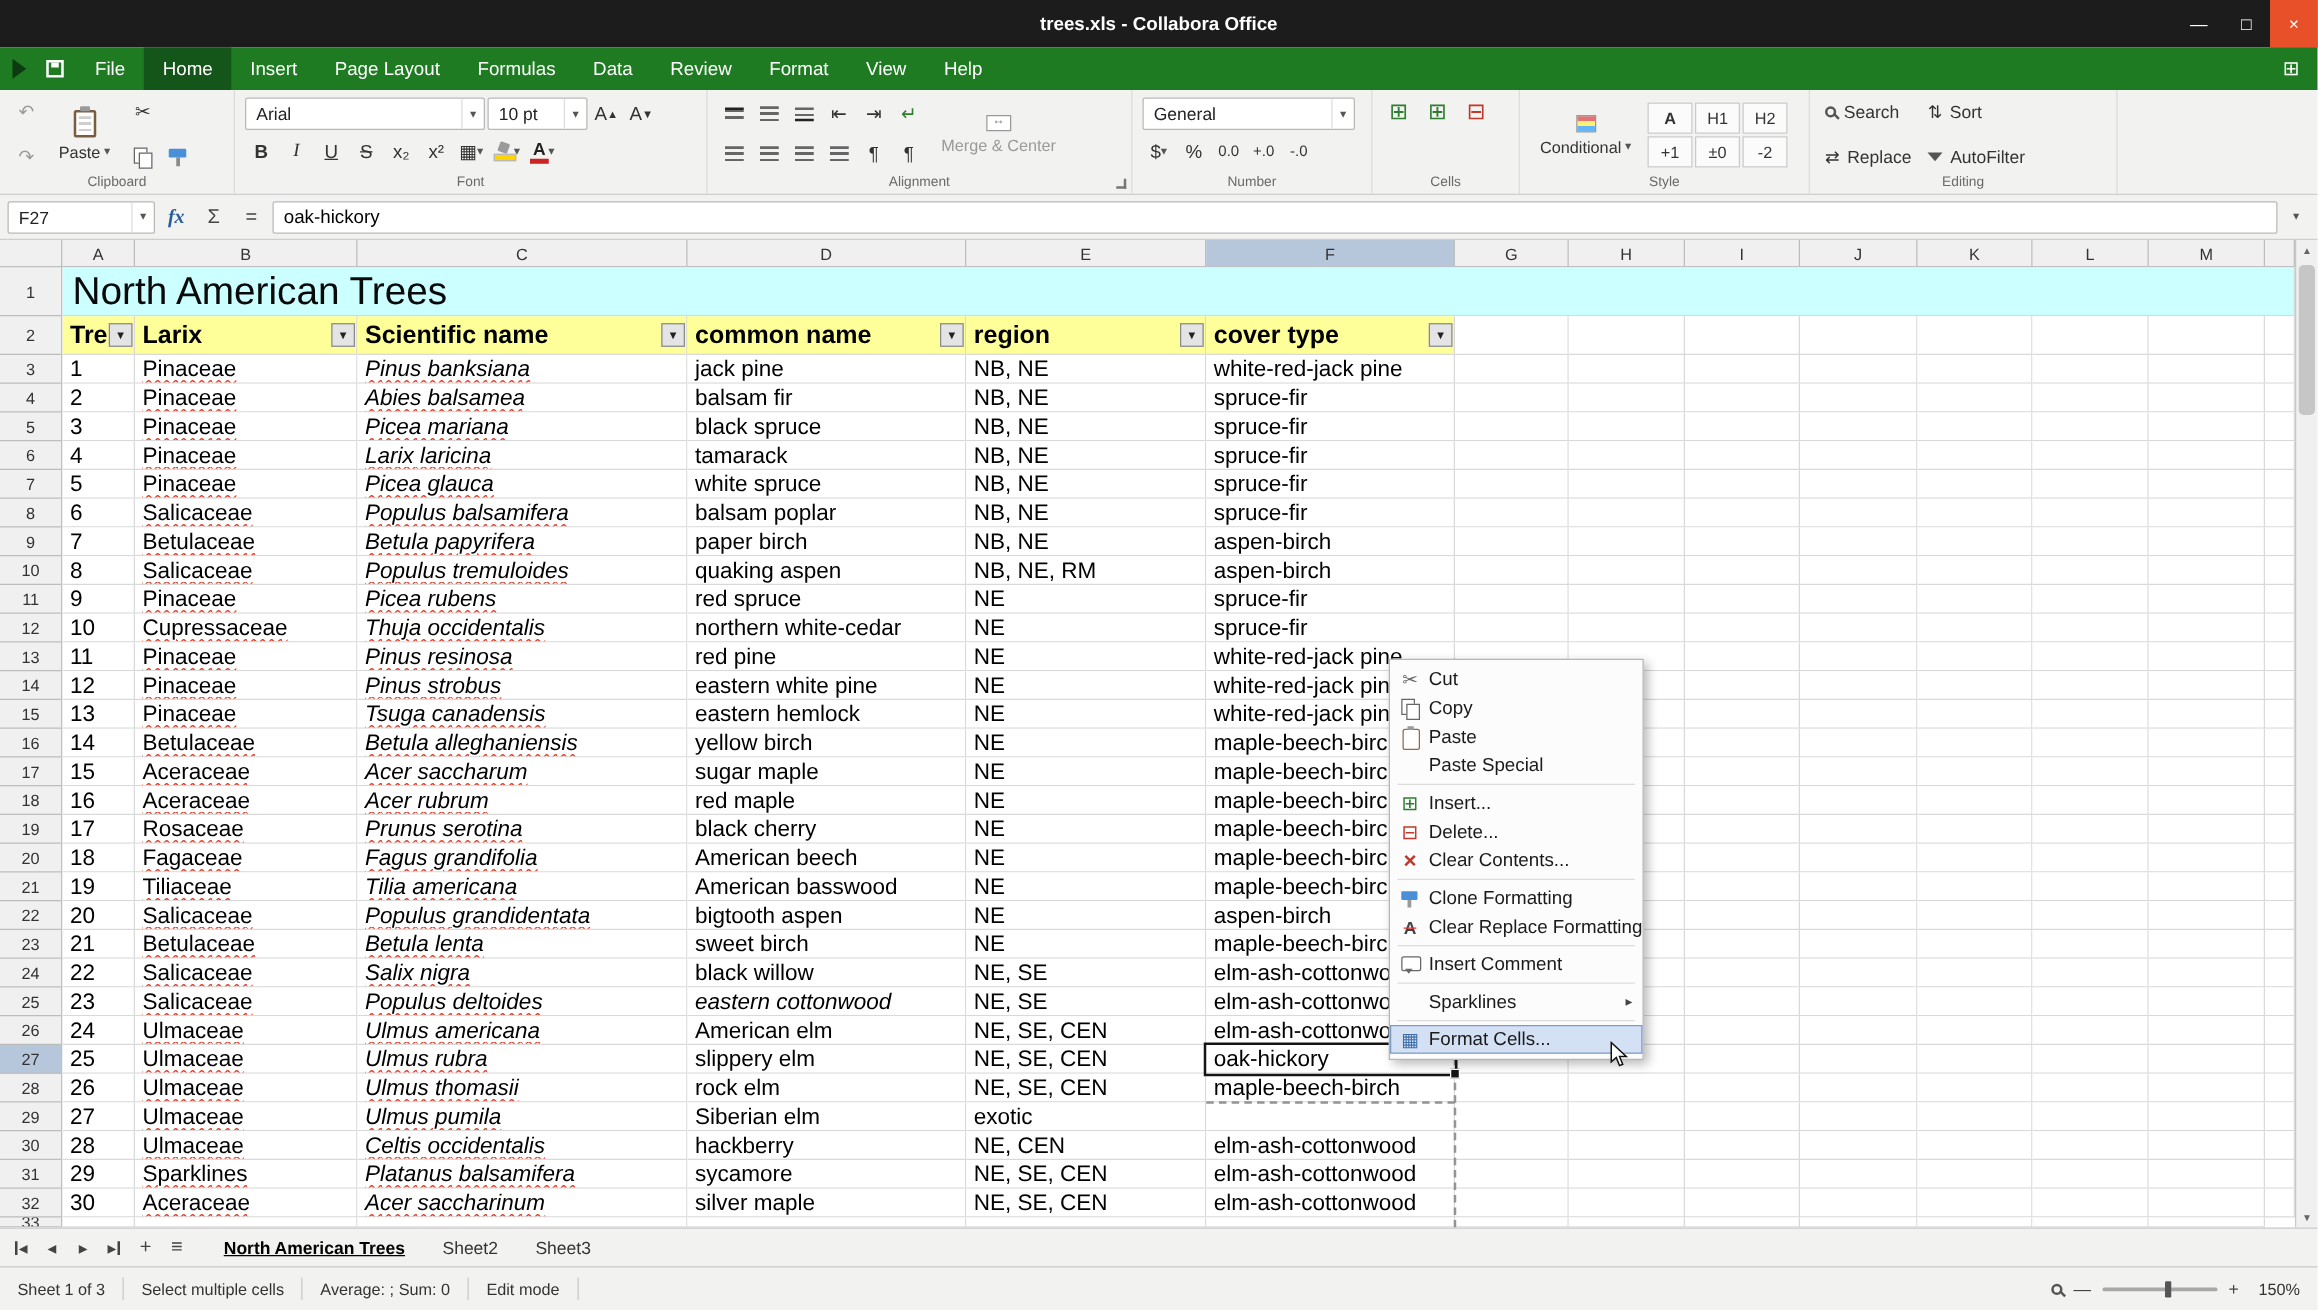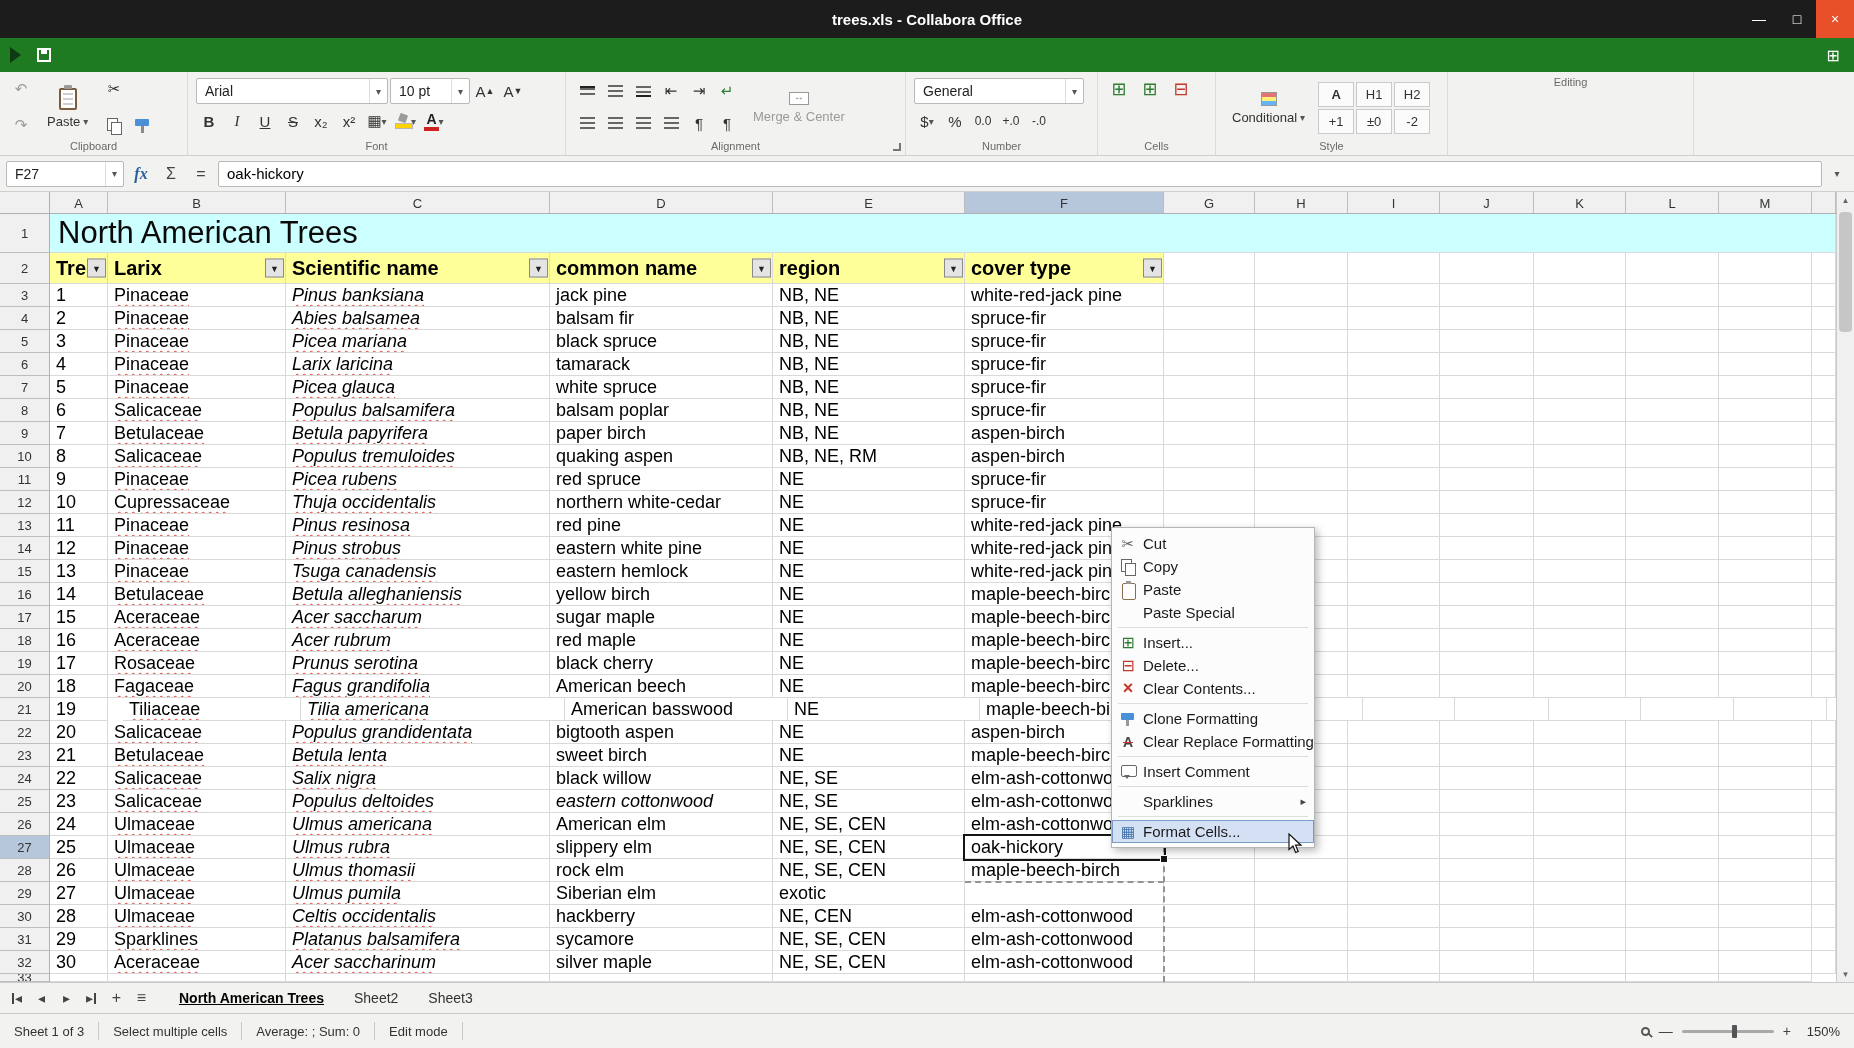--- a/index.html
+++ b/index.html
@@ -164,20 +164,32 @@
     <button class="wbtn">□</button>
     <button class="wbtn close">×</button>
   </div>
 </div>
 
 <div class="menubar">
   <span class="mlogo"></span>
   <button class="msave">
       <span class="i-savefloppy"></span>
     </button>
+  <div class="mitems">
+      <div class="menu-item">File</div>
+      <div class="menu-item active">Home</div>
+      <div class="menu-item">Insert</div>
+      <div class="menu-item">Page Layout</div>
+      <div class="menu-item">Formulas</div>
+      <div class="menu-item">Data</div>
+      <div class="menu-item">Review</div>
+      <div class="menu-item">Format</div>
+      <div class="menu-item">View</div>
+      <div class="menu-item">Help</div>
+    </div>
   <div class="mspacer"></div>
   <button class="msidebar">
       <span>⊞</span>
     </button>
 </div>
 
 <div class="toolbar">
 
   <div class="tgroup" style="width:188px">
     <div class="gbody">
@@ -372,20 +384,42 @@
         <button class="chip">H2</button>
         <button class="chip">+1</button>
         <button class="chip">±0</button>
         <button class="chip">-2</button>
       </div>
     </div>
     <div class="glabel">Style</div>
   </div>
 
   <div class="tgroup" style="width:246px">
+    <div class="gbody">
+      <div class="gcol">
+        <button class="ebtn">
+            <span class="i-search"></span>
+            <span>Search</span>
+          </button>
+        <button class="ebtn">
+            <span>⇄</span>
+            <span>Replace</span>
+          </button>
+      </div>
+      <div class="gcol">
+        <button class="ebtn">
+            <span>⇅</span>
+            <span>Sort</span>
+          </button>
+        <button class="ebtn">
+            <span class="i-funnel"></span>
+            <span>AutoFilter</span>
+          </button>
+      </div>
+    </div>
     <div class="glabel">Editing</div>
   </div>
 
 </div>
 
 <div class="formulabar">
   <div class="namebox">
       <span>F27</span>
       <span class="carrow">▾</span>
     </div>
@@ -775,21 +809,21 @@
           <div class="cell" style="width: 93px;"></div>
           <div class="cell" style="width: 92px;"></div>
           <div class="cell" style="width: 94px;"></div>
           <div class="cell" style="width: 92px;"></div>
           <div class="cell" style="width: 93px;"></div>
           <div class="cell" style="width: 93px;"></div>
           <div class="cell" style="width: 24px;"></div>
         </div>
         <div class="grow" style="height: 23px;">
           <div class="cell" style="width: 58px;">19</div>
-          <div class="cell misspell" style="width: 178px; margin-left: 15px;">Tiliaceae</div>
+          <div class="cell misspell" style="width: 178px;">Tiliaceae</div>
           <div class="cell sci misspell" style="width: 264px;">Tilia americana</div>
           <div class="cell" style="width: 223px;">American basswood</div>
           <div class="cell" style="width: 192px;">NE</div>
           <div class="cell" style="width: 199px;">maple-beech-birch</div>
           <div class="cell" style="width: 91px;"></div>
           <div class="cell" style="width: 93px;"></div>
           <div class="cell" style="width: 92px;"></div>
           <div class="cell" style="width: 94px;"></div>
           <div class="cell" style="width: 92px;"></div>
           <div class="cell" style="width: 93px;"></div>

